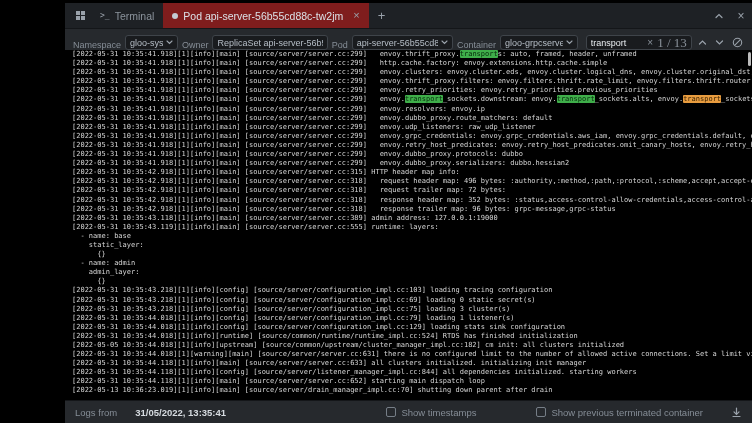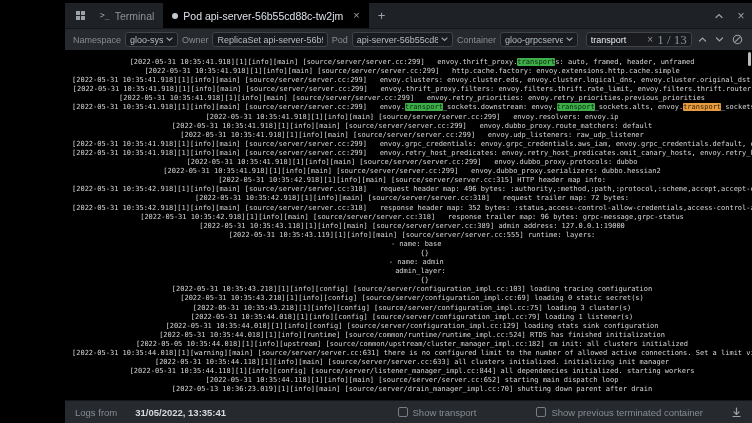--- a/index.html
+++ b/index.html
@@ -9,48 +9,48 @@
     -webkit-font-smoothing:antialiased;
   }
   .left-gutter{position:absolute;left:0;top:0;width:65px;height:423px;background:#000;}
   .dock{position:absolute;left:65px;top:0;width:687px;height:423px;display:flex;flex-direction:column;background:#000;}
 
   
   .tabbar{height:28px;min-height:28px;background:#1e2125;border-top:3px solid #000;
           box-sizing:border-box;display:flex;align-items:stretch;padding-left:4px;}
   .dock-menu{width:22px;background:none;border:none;display:flex;align-items:center;justify-content:center;cursor:pointer;padding:0;}
   .tab{display:flex;align-items:center;gap:5px;padding:0 9px;font-size:10.5px;color:#8b939c;cursor:pointer;white-space:nowrap;}
-  .tab.active{background:#000000;color:#dbe0e6;}
+  .tab.active{background:#7f1d1d;color:#dbe0e6;}
   .t-icon{font-family:"DejaVu Sans Mono",monospace;font-size:8px;color:#9aa2ab;}
   .pod-dot{width:6px;height:6px;border-radius:50%;background:#c3cad2;display:inline-block;}
   .tclose{color:#9aa2ab;font-size:11px;margin-left:5px;line-height:1;}
   .plusbtn{background:none;border:none;color:#9aa2ab;font-size:13px;padding:0 9px;cursor:pointer;}
   .spacer{flex:1;}
   .winbtn{background:none;border:none;width:22px;display:flex;align-items:center;justify-content:center;color:#9aa2ab;font-size:12px;cursor:pointer;padding:0;}
 
   
   .toolbar{height:22px;min-height:22px;background:#26292d;border-top:1px solid #141619;box-sizing:border-box;
-           display:flex;align-items:center;gap:4px;padding:0 8px;overflow:hidden;}
+           display:flex;align-items:flex-end;gap:4px;padding:0 8px;overflow:hidden;}
   .lbl{font-size:9px;color:#858d96;white-space:nowrap;}
   .select{height:15px;box-sizing:border-box;background:#191b1e;border:1px solid #3f444a;border-radius:3px;
           display:flex;align-items:center;gap:3px;padding:0 4px;font-size:9px;color:#b6bec7;
           white-space:nowrap;overflow:hidden;cursor:pointer;}
   .select.static{cursor:default;}
   .w-ns{width:58px;} .w-owner{width:128px;} .w-pod{width:112px;} .w-ctr{width:86px;}
   .sel-val{flex:1;overflow:hidden;}
   .search{height:15px;box-sizing:border-box;background:#191b1e;border:1px solid #3f444a;border-radius:3px;
           display:flex;align-items:center;gap:4px;padding:0 4px;width:106px;margin-left:4px;}
   .search input{flex:1;min-width:0;background:transparent;border:none;outline:none;color:#e8ecf0;
                 font-size:9px;font-family:"Liberation Sans",sans-serif;padding:0;}
   .clear-x{color:#8a929b;font-size:10px;line-height:1;cursor:pointer;}
   .counter{color:#8a929b;font-size:13px;white-space:nowrap;font-family:Liberation Serif, serif;}
   .tool-btn{background:none;border:none;width:15px;height:16px;display:flex;align-items:center;justify-content:center;cursor:pointer;padding:0;}
 
   
-  .logs{flex:1;position:relative;background:#000;overflow:hidden;padding:8px 0 0 7px;text-align:center;}
+  .logs{flex:1;position:relative;background:#000;overflow:hidden;padding:0 0 0 7px;}
   .log-line{font-family:"DejaVu Sans Mono",monospace;font-size:7px;line-height:9.1px;white-space:pre;color:#d6d6d6;}
   .match{background:var(--match-bg,#3fae4a);color:var(--match-text,#06290c);border-radius:1px;}
   .match.active{background:var(--match-active-bg,#e89c3f);color:var(--match-active-text,#3a2200);}
   .thumb{position:absolute;top:2px;right:1px;width:3px;height:14px;background:#bcbcbc;border-radius:2px;cursor:pointer;}
 
   
   .footer{height:23px;min-height:23px;background:#26292d;border-top:1px solid #141619;box-sizing:border-box;
           display:flex;align-items:center;gap:18px;padding:0 10px;}
   .footer .flbl{font-size:9.5px;color:#858d96;white-space:nowrap;}
   .footer .ts{font-size:9.5px;color:#d6dbe0;font-weight:bold;white-space:nowrap;}
@@ -172,20 +172,21 @@
         <div class="log-line">[2022-05-31 10:35:41.918][1][info][main] [source/server/server.cc:299]   envoy.dubbo_proxy.protocols: dubbo</div>
         <div class="log-line">[2022-05-31 10:35:41.918][1][info][main] [source/server/server.cc:299]   envoy.dubbo_proxy.serializers: dubbo.hessian2</div>
         <div class="log-line">[2022-05-31 10:35:42.918][1][info][main] [source/server/server.cc:315] HTTP header map info:</div>
         <div class="log-line">[2022-05-31 10:35:42.918][1][info][main] [source/server/server.cc:318]   request header map: 496 bytes: :authority,:method,:path,:protocol,:scheme,accept,accept-enco</div>
         <div class="log-line">[2022-05-31 10:35:42.918][1][info][main] [source/server/server.cc:318]   request trailer map: 72 bytes:</div>
         <div class="log-line">[2022-05-31 10:35:42.918][1][info][main] [source/server/server.cc:318]   response header map: 352 bytes: :status,access-control-allow-credentials,access-control-allo</div>
         <div class="log-line">[2022-05-31 10:35:42.918][1][info][main] [source/server/server.cc:318]   response trailer map: 96 bytes: grpc-message,grpc-status</div>
         <div class="log-line">[2022-05-31 10:35:43.118][1][info][main] [source/server/server.cc:389] admin address: 127.0.0.1:19000</div>
         <div class="log-line">[2022-05-31 10:35:43.119][1][info][main] [source/server/server.cc:555] runtime: layers:</div>
         <div class="log-line">  - name: base</div>
+        <div class="log-line">    static_layer:</div>
         <div class="log-line">      {}</div>
         <div class="log-line">  - name: admin</div>
         <div class="log-line">    admin_layer:</div>
         <div class="log-line">      {}</div>
         <div class="log-line">[2022-05-31 10:35:43.218][1][info][config] [source/server/configuration_impl.cc:103] loading tracing configuration</div>
         <div class="log-line">[2022-05-31 10:35:43.218][1][info][config] [source/server/configuration_impl.cc:69] loading 0 static secret(s)</div>
         <div class="log-line">[2022-05-31 10:35:43.218][1][info][config] [source/server/configuration_impl.cc:75] loading 3 cluster(s)</div>
         <div class="log-line">[2022-05-31 10:35:44.018][1][info][config] [source/server/configuration_impl.cc:79] loading 1 listener(s)</div>
         <div class="log-line">[2022-05-31 10:35:44.018][1][info][config] [source/server/configuration_impl.cc:129] loading stats sink configuration</div>
         <div class="log-line">[2022-05-31 10:35:44.018][1][info][runtime] [source/common/runtime/runtime_impl.cc:524] RTDS has finished initialization</div>
@@ -198,21 +199,21 @@
       </div>
     <div class="thumb"></div>
   </div>
 
   <div class="footer">
     <span class="flbl">Logs from</span>
     <span class="ts">31/05/2022, 13:35:41</span>
     <div class="spacer"></div>
     <div class="grp">
       <span class="cb"></span>
-      <span class="flbl">Show transport</span>
+      <span class="flbl">Show timestamps</span>
     </div>
     <div class="grp">
       <span class="cb"></span>
       <span class="flbl">Show previous terminated container</span>
     </div>
     <button class="dl-btn">
       <svg width="11" height="11" viewBox="0 0 11 11">
         <line x1="5.5" y1="1" x2="5.5" y2="7" stroke="#9aa2ab" stroke-width="1.2" stroke-linecap="round"></line>
         <polyline points="3,4.8 5.5,7.3 8,4.8" fill="none" stroke="#9aa2ab" stroke-width="1.2" stroke-linecap="round"></polyline>
         <line x1="2" y1="9.5" x2="9" y2="9.5" stroke="#9aa2ab" stroke-width="1.2" stroke-linecap="round"></line>

